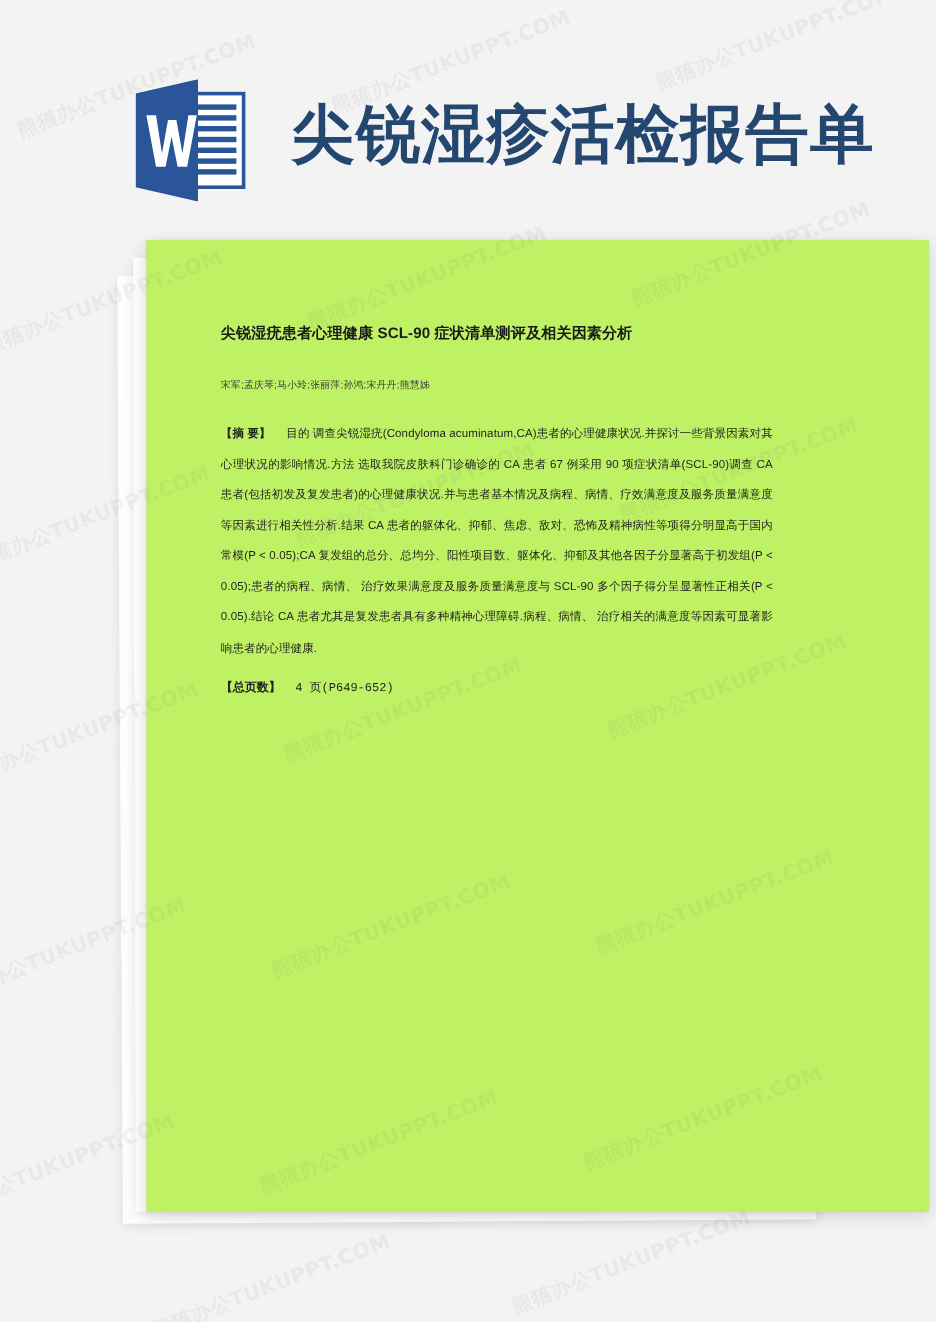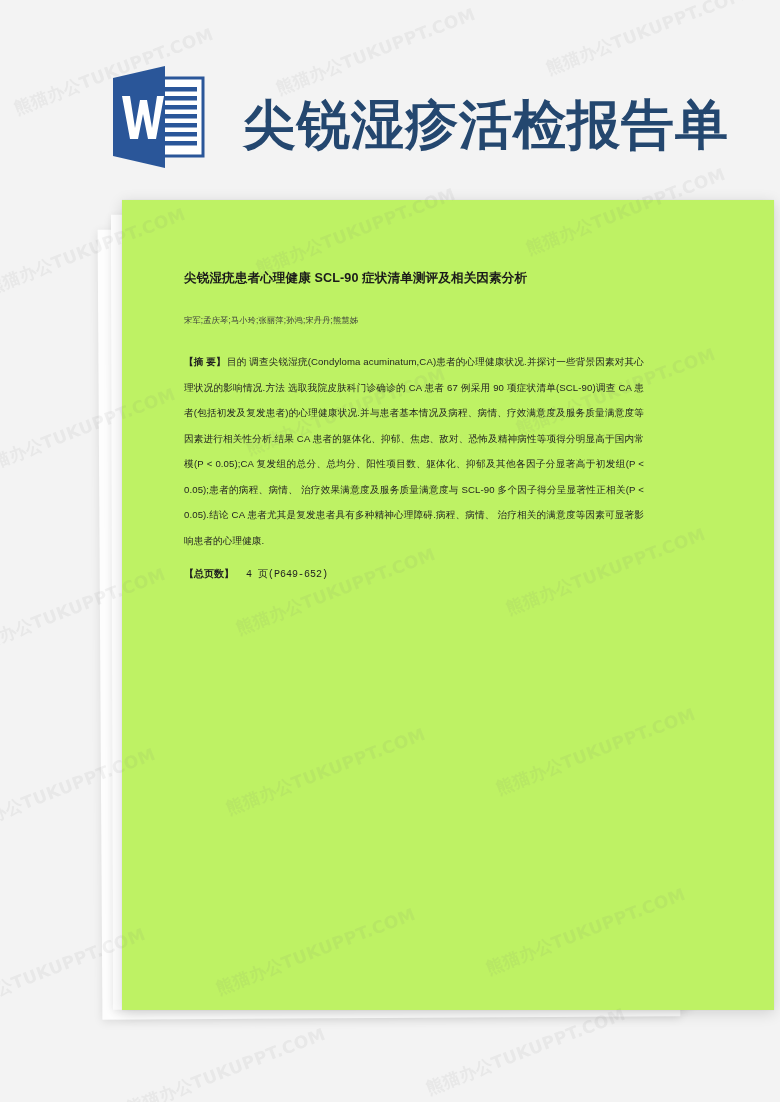--- a/index.html
+++ b/index.html
@@ -28,21 +28,21 @@
     left: 113px;
     top: 66px;
     width: 96px;
     height: 102px;
   }
   .word-icon svg { display: block; }
 
   .doc-heading {
     position: absolute;
     left: 243px;
-    top: 84px;
+    top: 72px;
     width: 520px;
     height: 80px;
     font-family: "DejaVu Serif", "Liberation Serif", serif;
     font-weight: 700;
     font-size: 53px;
     line-height: 80px;
     letter-spacing: 1px;
     color: #24476f;
     white-space: nowrap;
   }
@@ -110,21 +110,21 @@
   .meta-value { margin-left: 12px; }
 
   .abstract-block {
     font-size: 9.6px;
     color: #1f1f1f;
     line-height: 25.5px;
     text-align: justify;
     margin: 0 0 14px 0;
     letter-spacing: 0.1px;
   }
-  .abstract-block .meta-label { margin-right: 1px; }
+  .abstract-block .meta-label { margin-right: 13px; }
 
   .pages-row {
     font-size: 10px;
     color: #1f1f1f;
     line-height: 16px;
     margin: 8px 0 22px 0;
     font-family: Liberation Mono, monospace;
   }
   .affil-block {
     font-size: 9.6px;

